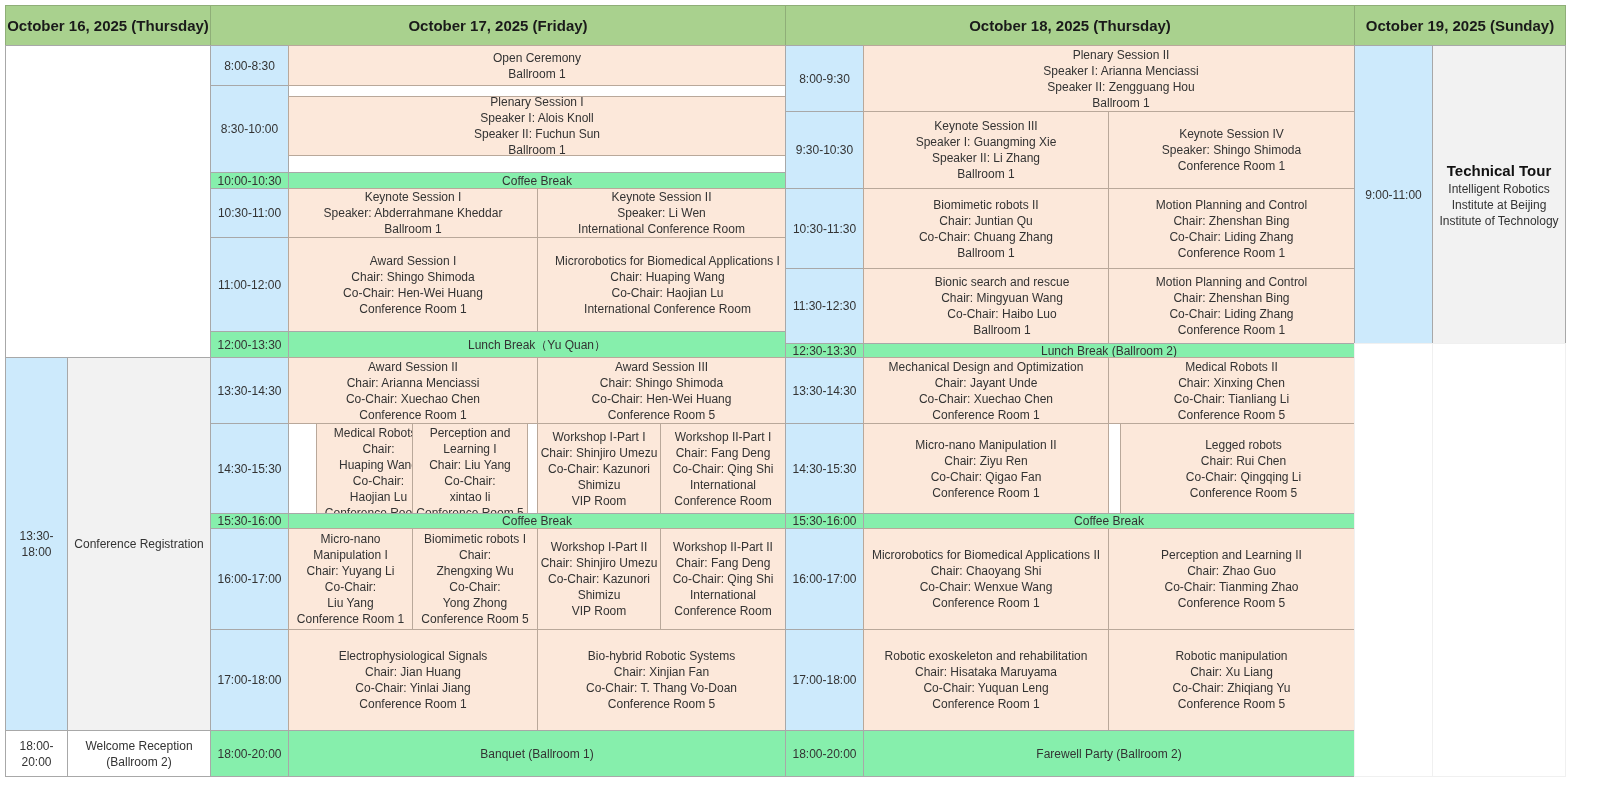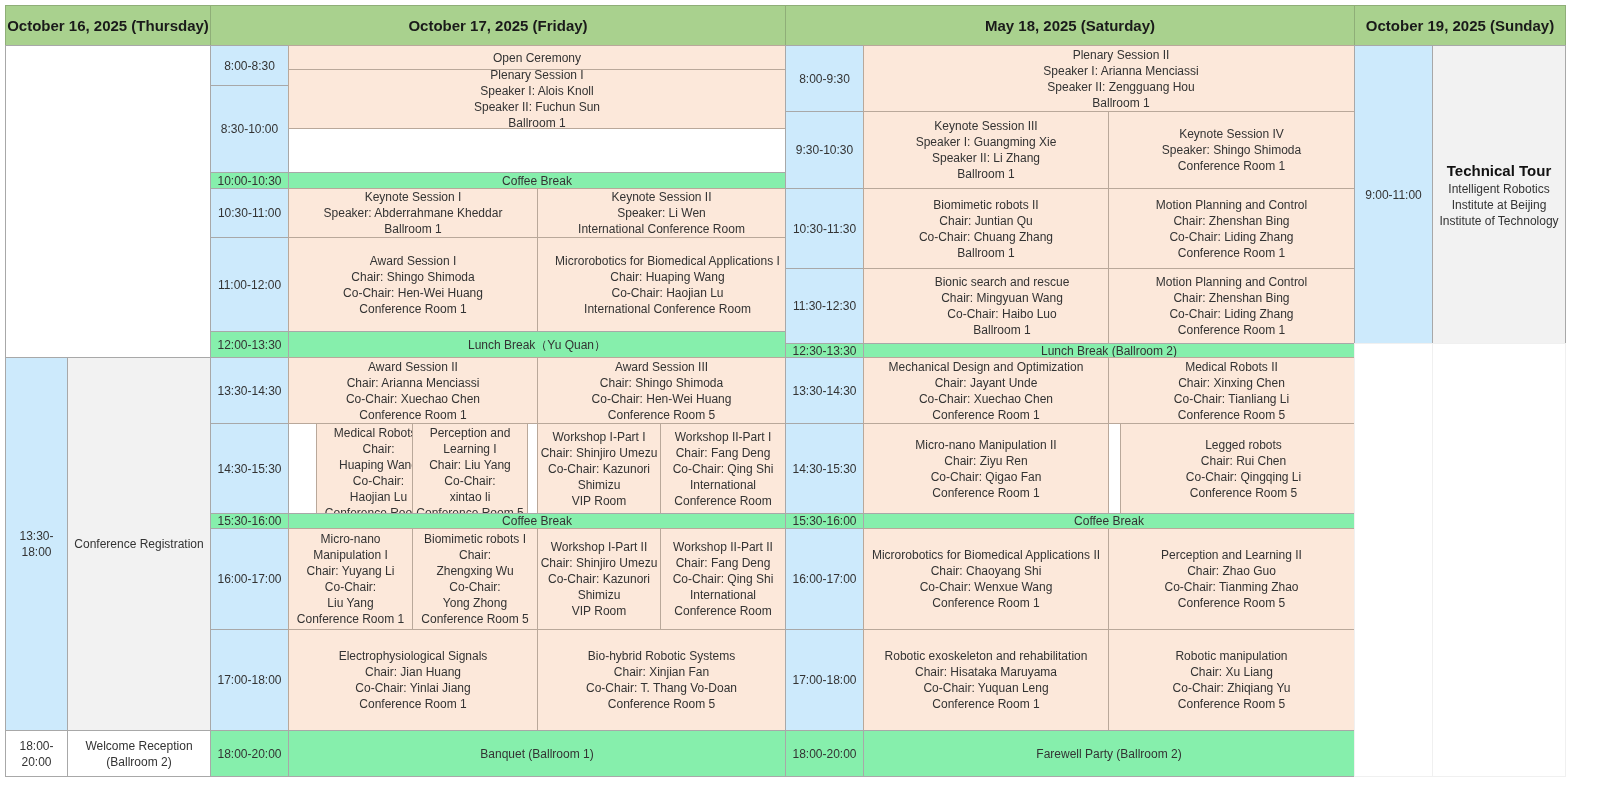--- a/index.html
+++ b/index.html
@@ -16,21 +16,21 @@
   .blank { background:#ffffff; }
   .tour-title { font-weight:bold; font-size:15px; line-height:20px; color:#111; }
   .faint { position:absolute; box-sizing:border-box; border:1px solid #f0f0f0; background:#fff; }
   .ln { display:block; white-space:nowrap; }
 </style>
 </head>
 <body>
 
 <div class="c hdr" style="left:5px;top:5px;width:206px;height:41px;">October 16, 2025 (Thursday)</div>
 <div class="c hdr" style="left:210px;top:5px;width:576px;height:41px;">October 17, 2025 (Friday)</div>
-<div class="c hdr" style="left:785px;top:5px;width:570px;height:41px;">May 18, 2025 (Saturday)</div>
+<div class="c hdr" style="left:785px;top:5px;width:570px;height:41px;">October 18, 2025 (Thursday)</div>
 <div class="c hdr" style="left:1354px;top:5px;width:212px;height:41px;">October 19, 2025 (Sunday)</div>
 
 <div class="c blank" style="left:5px;top:45px;width:206px;height:313px;"></div>
 <div class="c time" style="left:5px;top:357px;width:63px;height:374px;">
   <span class="ln">13:30-</span>
   <span class="ln">18:00</span>
 </div>
 <div class="c grey" style="left:67px;top:357px;width:144px;height:374px;">Conference Registration</div>
 <div class="c blank" style="left:5px;top:730px;width:63px;height:47px;">
   <span class="ln">18:00-</span>
@@ -51,21 +51,21 @@
 <div class="c time" style="left:210px;top:423px;width:79px;height:91px;">14:30-15:30</div>
 <div class="c brk" style="left:210px;top:513px;width:79px;height:16px;">15:30-16:00</div>
 <div class="c time" style="left:210px;top:528px;width:79px;height:102px;">16:00-17:00</div>
 <div class="c time" style="left:210px;top:629px;width:79px;height:102px;">17:00-18:00</div>
 <div class="c brk" style="left:210px;top:730px;width:79px;height:47px;">18:00-20:00</div>
 
 <div class="c sess" style="left:288px;top:45px;width:498px;height:41px;">
   <span class="ln">Open Ceremony</span>
   <span class="ln">Ballroom 1</span>
 </div>
-<div class="c sess" style="left:288px;top:69px;width:498px;height:60px;">
+<div class="c sess" style="left:288px;top:96px;width:498px;height:60px;">
   <span class="ln">Plenary Session I</span>
   <span class="ln">Speaker I: Alois Knoll</span>
   <span class="ln">Speaker II: Fuchun Sun</span>
   <span class="ln">Ballroom 1</span>
 </div>
 <div class="c brk" style="left:288px;top:172px;width:498px;height:17px;">Coffee Break</div>
 <div class="c sess" style="left:288px;top:188px;width:250px;height:50px;">
   <span class="ln">Keynote Session I</span>
   <span class="ln">Speaker: Abderrahmane Kheddar</span>
   <span class="ln">Ballroom 1</span>

